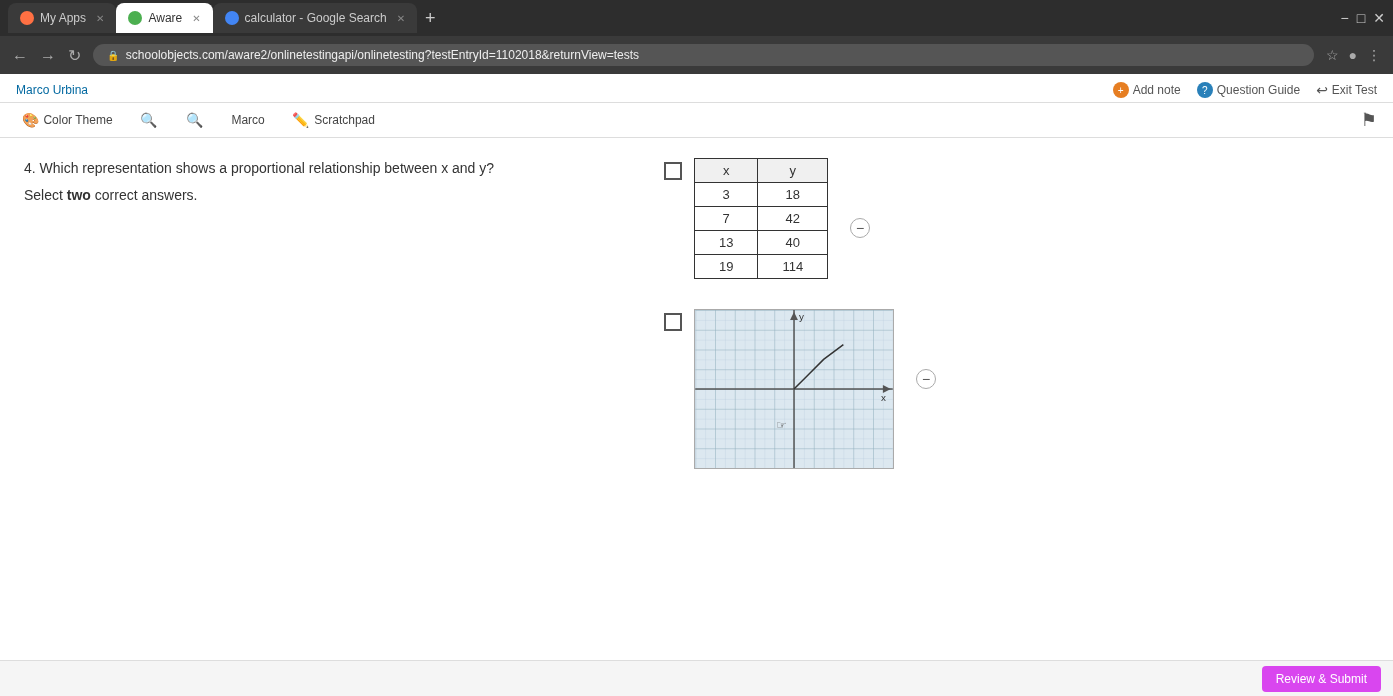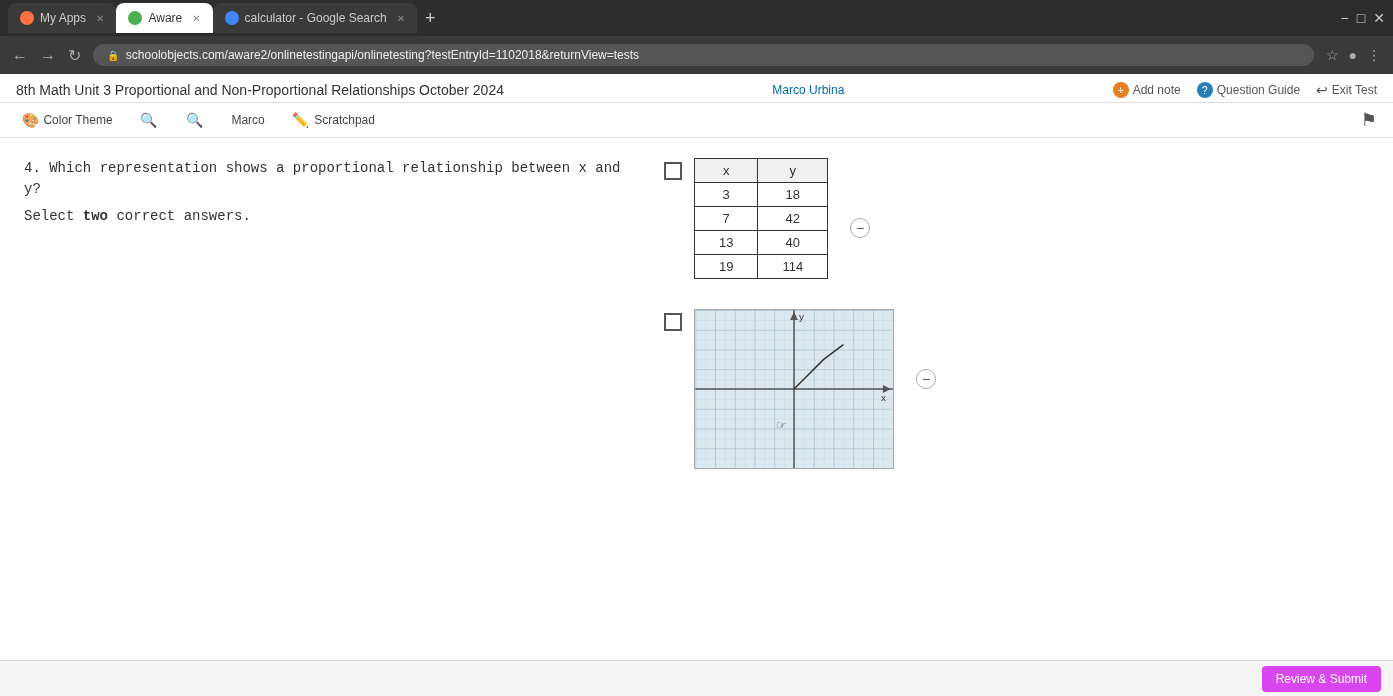--- a/index.html
+++ b/index.html
@@ -188,21 +188,20 @@
       padding: 20px 24px;
       overflow: auto;
       position: relative;
       display: flex;
       gap: 40px;
     }
 
     .question-text-area {
       flex: 1;
       max-width: 600px;
-      font-family: Liberation Mono, monospace;
     }
 
     .question-body {
       font-size: 14px;
       color: #333;
       line-height: 1.5;
       margin-bottom: 8px;
     }
 
     .question-instruction {
@@ -338,21 +337,20 @@
     <div class="address-bar-end">
       <span style="cursor:pointer;">☆</span>
       <span style="cursor:pointer;">●</span>
       <span style="cursor:pointer;">⋮</span>
     </div>
   </div>
 
   <div class="main-content">
 
     <div class="test-header">
-      <span class="test-title">8th Math Unit 3 Proportional and Non-Proportional Relationships October 2024</span>
       <div style="display:flex;align-items:center;gap:4px;font-size:12px;color:#0369a1;">
         <span>Marco Urbina</span>
       </div>
       <div class="header-actions">
         <div class="header-action-btn">
           <span class="icon-circle icon-orange">+</span>
           <span>Add note</span>
         </div>
         <div class="header-action-btn">
           <span class="icon-circle icon-blue">?</span>

